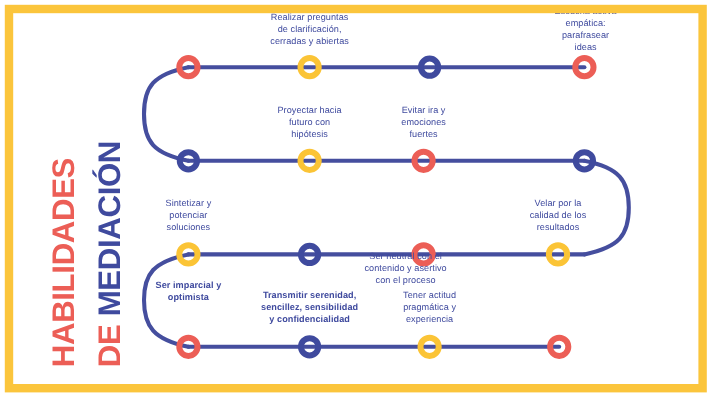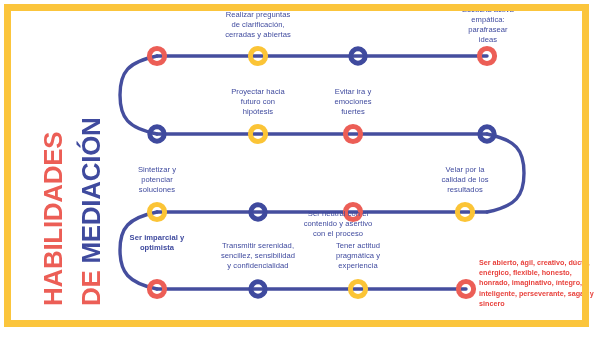--- a/index.html
+++ b/index.html
@@ -141,28 +141,27 @@
 soluciones</div>
   <div class="label" style="left: 285px; top: 165px; width: 106px; white-space: pre-line; margin-top: 44px;">Ser neutral con el
 contenido y asertivo
 con el proceso</div>
   <div class="label" style="left: 417px; top: 165px; width: 96px; white-space: pre-line;">Velar por la
 calidad de los
 resultados</div>
 
   <div class="label" style="left: 109px; top: 233px; width: 96px; white-space: pre-line; font-weight: bold;">Ser imparcial y
 optimista</div>
-  <div class="label" style="left: 202px; top: 241px; width: 112px; white-space: pre-line;">Transmitir serenidad,
+  <div class="label" style="left: 202px; top: 241px; width: 112px; white-space: pre-line; font-weight: bold;">Transmitir serenidad,
 sencillez, sensibilidad
 y confidencialidad</div>
   <div class="label" style="left: 310px; top: 241px; width: 96px; white-space: pre-line;">Tener actitud
 pragmática y
 experiencia</div>
 
-  <div class="final-label">Ser abierto, ágil, creativo, dúctil, enérgico, flexible, honesto, honrado, imaginativo, íntegro, inteligente, perseverante, sagaz y sincero</div>
 
   <div class="title-wrap">
     <div class="title-line title-1">HABILIDADES</div>
     <div class="title-line title-2">
       <span class="de">DE </span><span class="med">MEDIACIÓN</span>
     </div>
   </div>
 
   <div class="frame"></div>
 </div>

